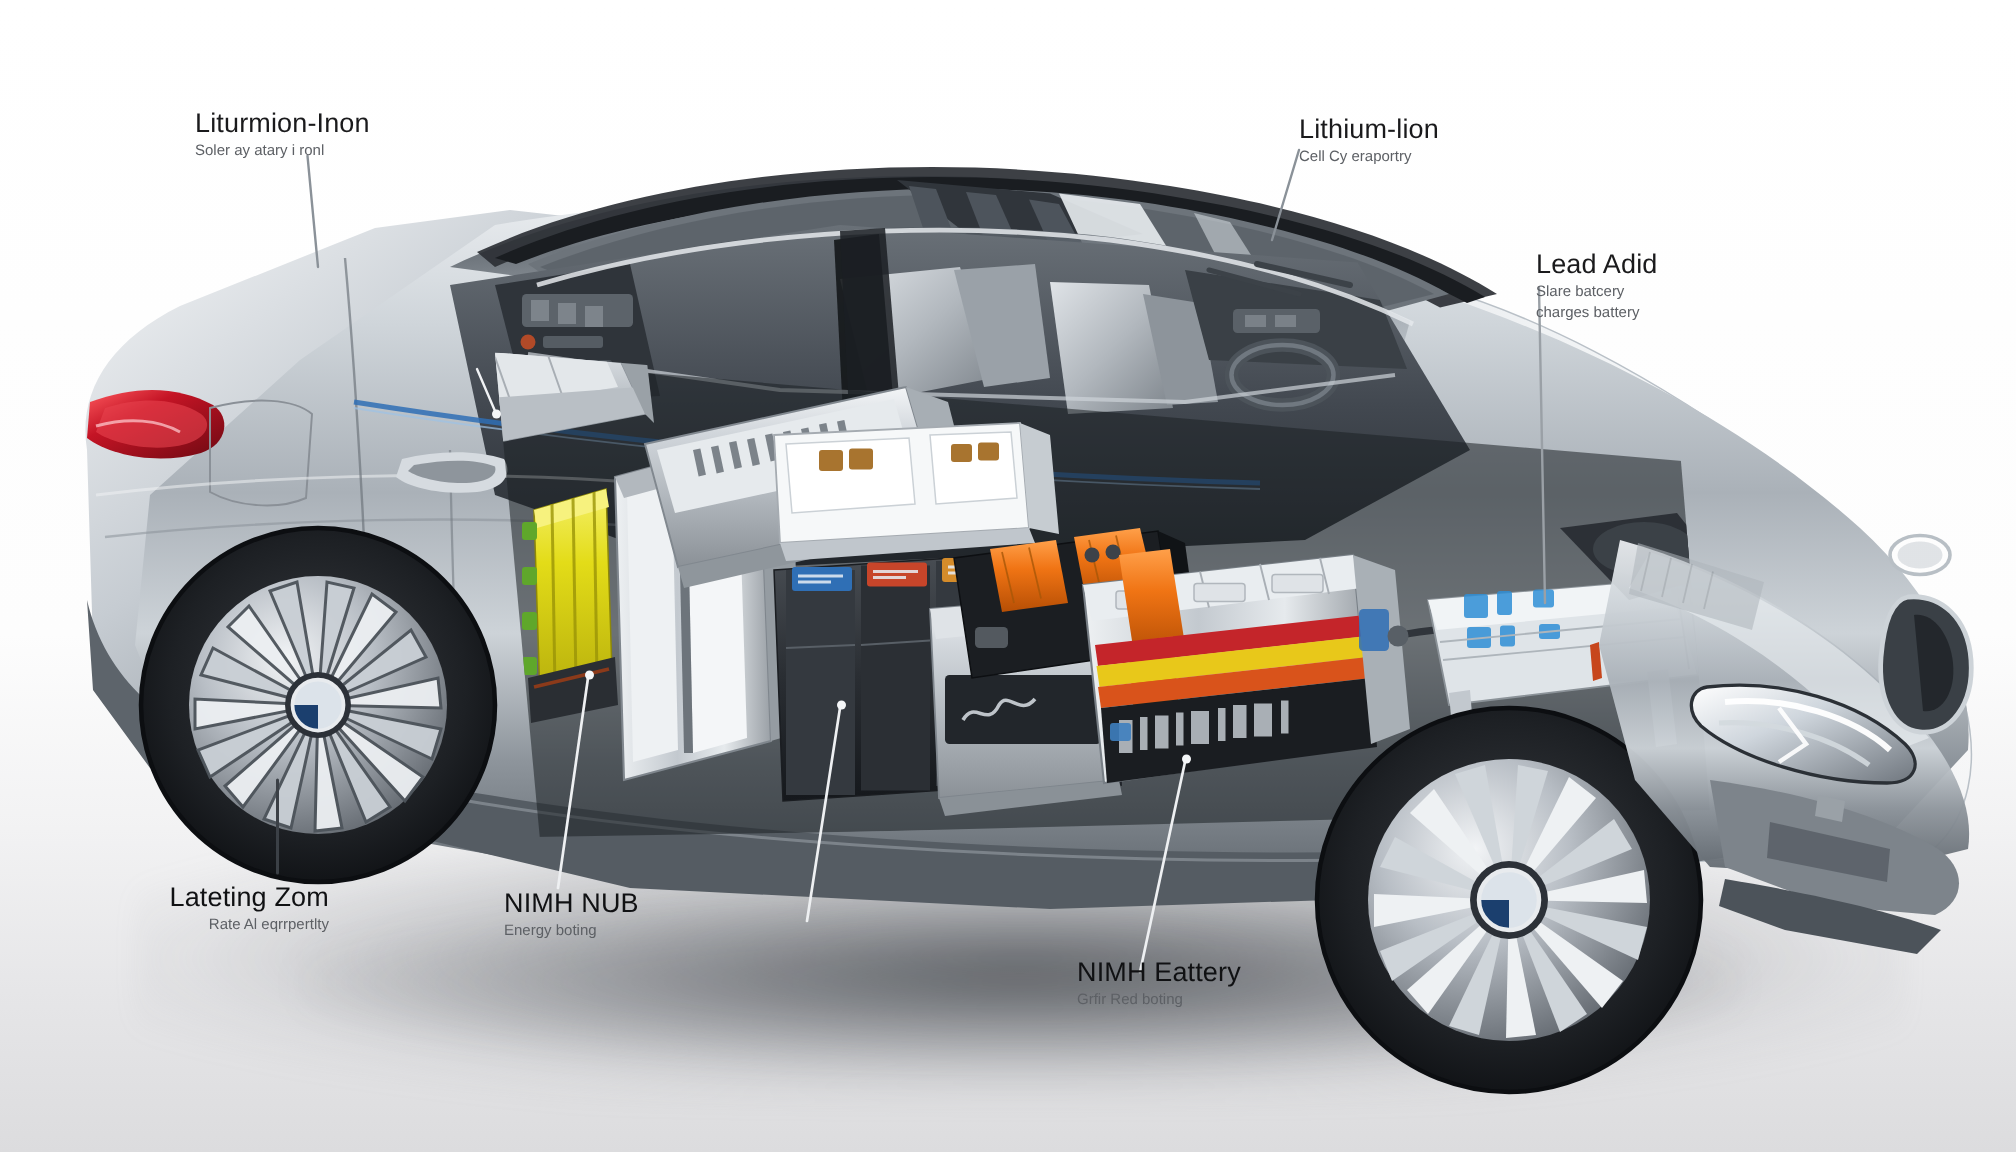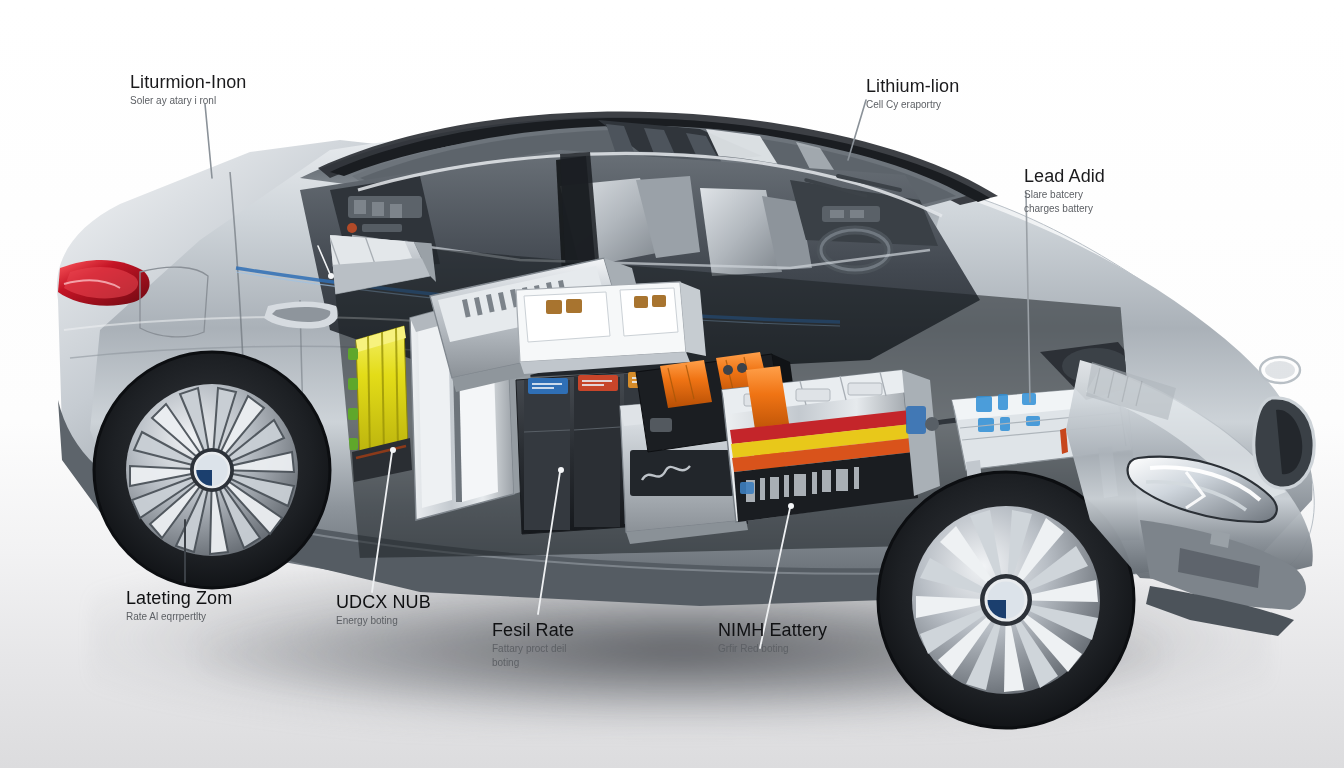--- a/index.html
+++ b/index.html
@@ -622,34 +622,29 @@
     <div class="title">Lithium-lion</div>
     <div class="sub">Cell Cy eraportry</div>
   </div>
 
   <div class="callout onwhite" style="left:1024px; top:134px;margin-top:32px;">
     <div class="title">Lead Adid</div>
     <div class="sub">Slare batcery</div>
     <div class="sub">charges battery</div>
   </div>
 
-  <div class="callout ondark" style="left:126px; top:588px;">
+  <div class="callout ondark" style="left:113px; top:588px;text-align:right;">
     <div class="title">Lateting Zom</div>
     <div class="sub">Rate Al eqrrpertlty</div>
   </div>
 
   <div class="callout ondark" style="left:336px; top:592px;">
-    <div class="title">UDCX NUB</div>
+    <div class="title">NIMH NUB</div>
     <div class="sub">Energy boting</div>
   </div>
 
-  <div class="callout ondark" style="left:492px; top:620px;">
-    <div class="title">Fesil Rate</div>
-    <div class="sub">Fattary proct deil</div>
-    <div class="sub">boting</div>
-  </div>
-
-  <div class="callout ondark" style="left:718px; top:620px;">
+
+  <div class="callout ondark" style="left:718px; top:638px;">
     <div class="title">NIMH Eattery</div>
     <div class="sub">Grfir Red boting</div>
   </div>
 
 </div>
 
 </body></html>

